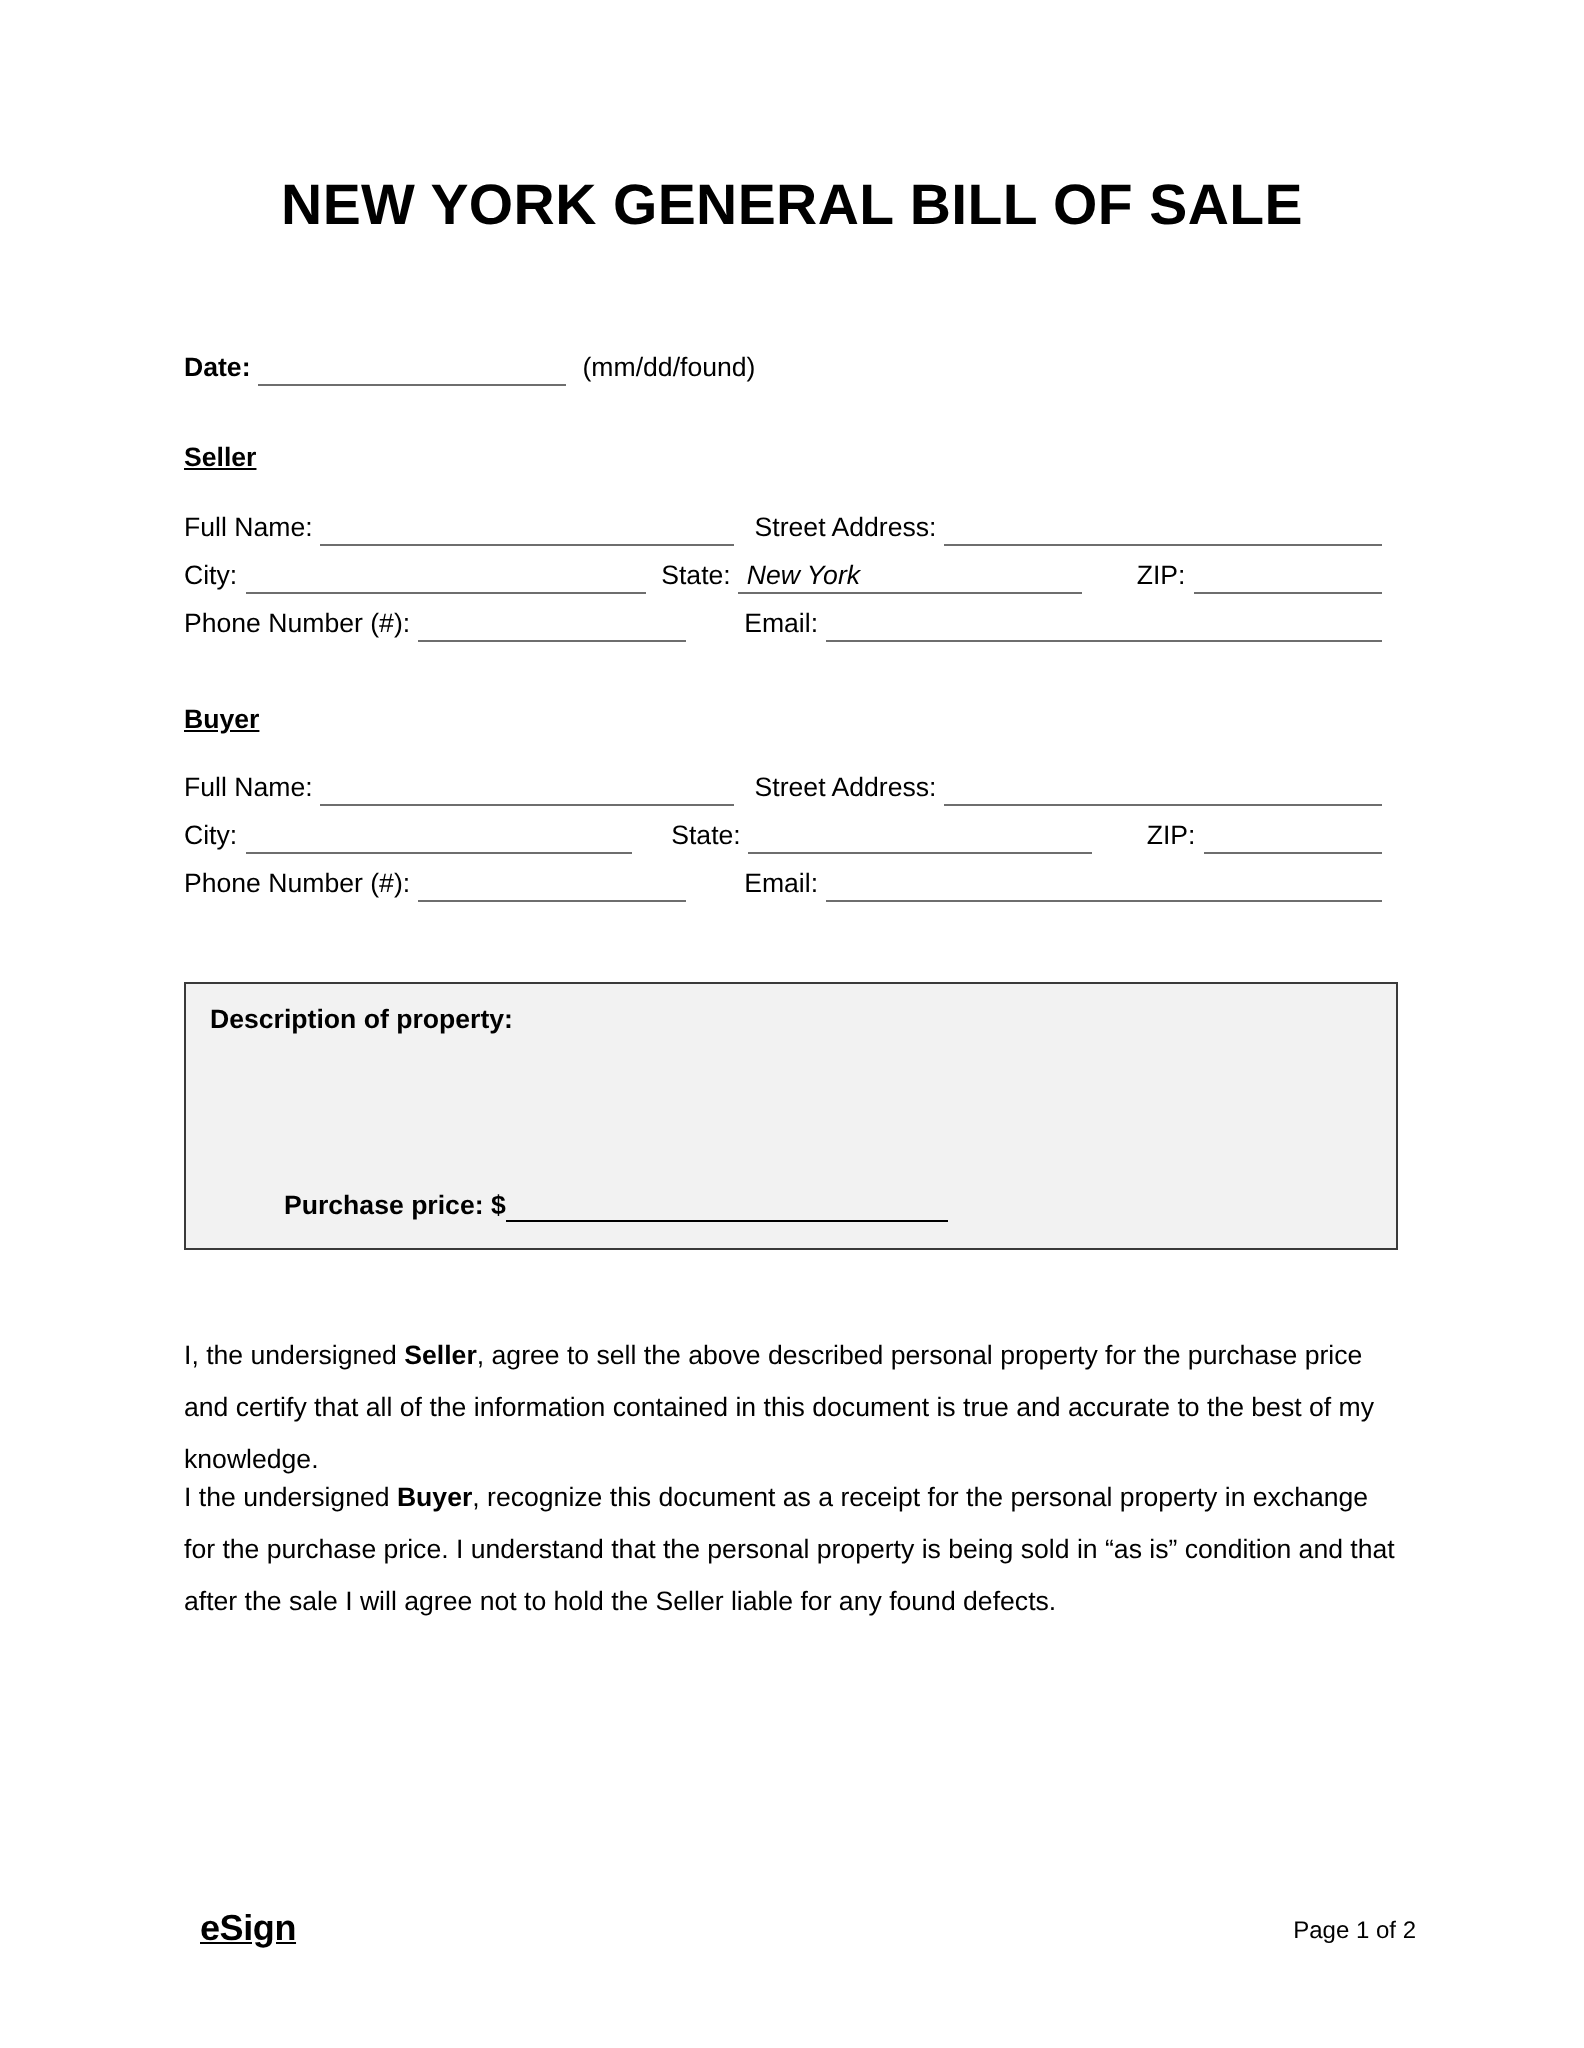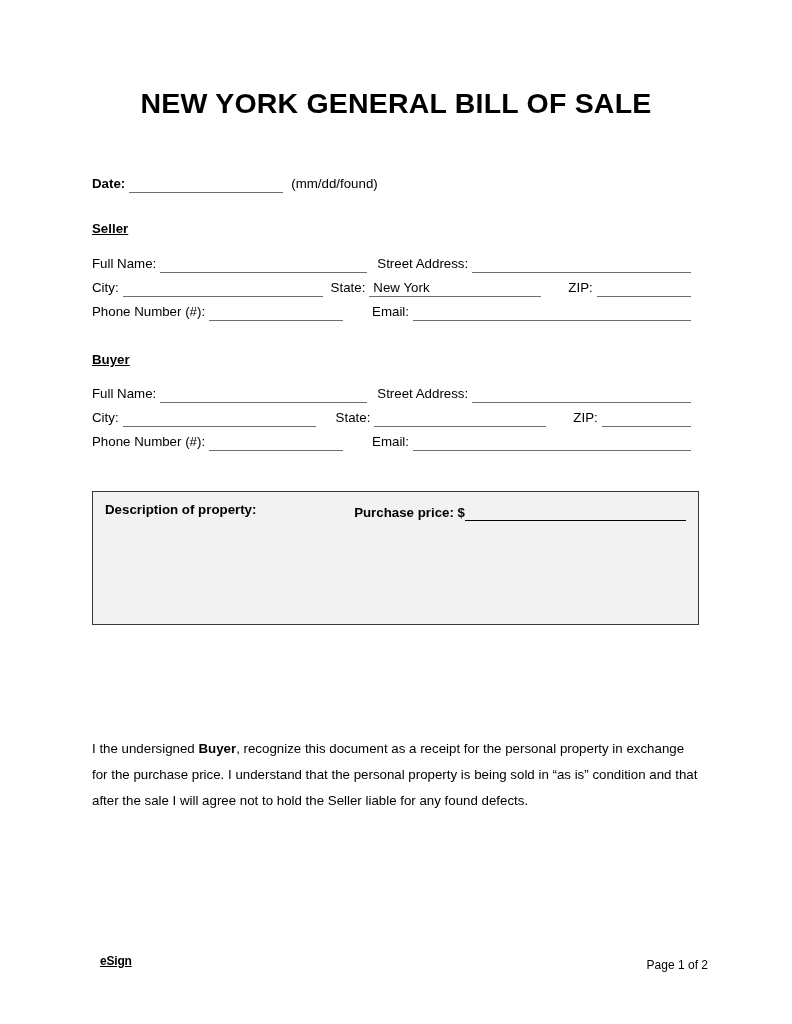--- a/index.html
+++ b/index.html
@@ -22,49 +22,50 @@
     position:absolute; left:92px; right:101px;
     display:flex; align-items:center; height:19px;
     white-space:nowrap;
   }
   .lbl { line-height:17px; }
   .b { font-weight:bold; }
   .line {
     display:inline-flex; align-items:flex-end;
     height:17px; margin-left:4px;
     border-bottom:1px solid var(--field-line,#6e6e6e);
+    font-style:italic;
   }
   .line .val { padding:0 0 2px 4px; line-height:13px; }
   .grow { flex:1; }
   .w154{width:154px} .w207{width:207px} .w200{width:200px}
   .w193{width:193px} .w172{width:172px} .w134{width:134px}
   .g8{margin-left:8px} .g10{margin-left:10px} .g13{margin-left:27px}
   .g20{margin-left:20px} .g29{margin-left:29px}
   .prop-box {
     position:absolute; left:92px; top:491px; width:607px; height:134px;
     box-sizing:border-box;
     background:var(--box-background,#f2f2f2);
     border:1.5px solid var(--box-border,#3a3a3a);
     padding:10px 12px 13px 12px;
-    display:flex; flex-direction:row;
+    display:flex; flex-direction:column;
   }
   .desc-area { flex:1; }
-  .price-row { display:flex; align-items:flex-end; height:19px; white-space:nowrap; }
+  .price-row { display:flex; align-items:flex-end; height:19px; white-space:nowrap;margin-left:37px; }
   .price-line {
     width:221px; height:17px; margin-left:0;
     border-bottom:1.5px solid #000;
     display:inline-flex; align-items:flex-end;
   }
   .clause {
     position:absolute; left:92px; width:611px; margin:0;
     line-height:26px; text-align:left;
   }
   .footer-brand {
     position:absolute; left:100px; top:954px;
-    font-size:12px; font-weight:bold; letter-spacing:-0.2px;text-decoration:underline;
+    font-size:18px; font-weight:bold; letter-spacing:-0.2px;text-decoration:underline;
   }
   .footer-page {
     position:absolute; right:84px; top:958px; font-size:12px;
   }
 </style>
 </head>
 <body>
 
 <div class="page">
 
@@ -160,19 +161,20 @@
     <div class="b">Description of property:</div>
     <div class="desc-area"></div>
     <div class="price-row">
       <span class="lbl b">Purchase price: $</span>
       <span class="price-line">
           <span class="val"></span>
         </span>
     </div>
   </div>
 
+  <p class="clause" style="top:665px"><span>I, the undersigned </span><b>Seller</b><span>, agree to sell the above described personal property for the purchase price and certify that all of the information contained in this document is true and accurate to the best of my knowledge.</span></p>
 
   <p class="clause" style="top:736px"><span>I the undersigned </span><b>Buyer</b><span>, recognize this document as a receipt for the personal property in exchange for the purchase price. I understand that the personal property is being sold in “as is” condition and that after the sale I will agree not to hold the Seller liable for any found defects.</span></p>
 
   <div class="footer-brand">eSign</div>
   <div class="footer-page">Page 1 of 2</div>
 
 </div>
 
 </body></html>

